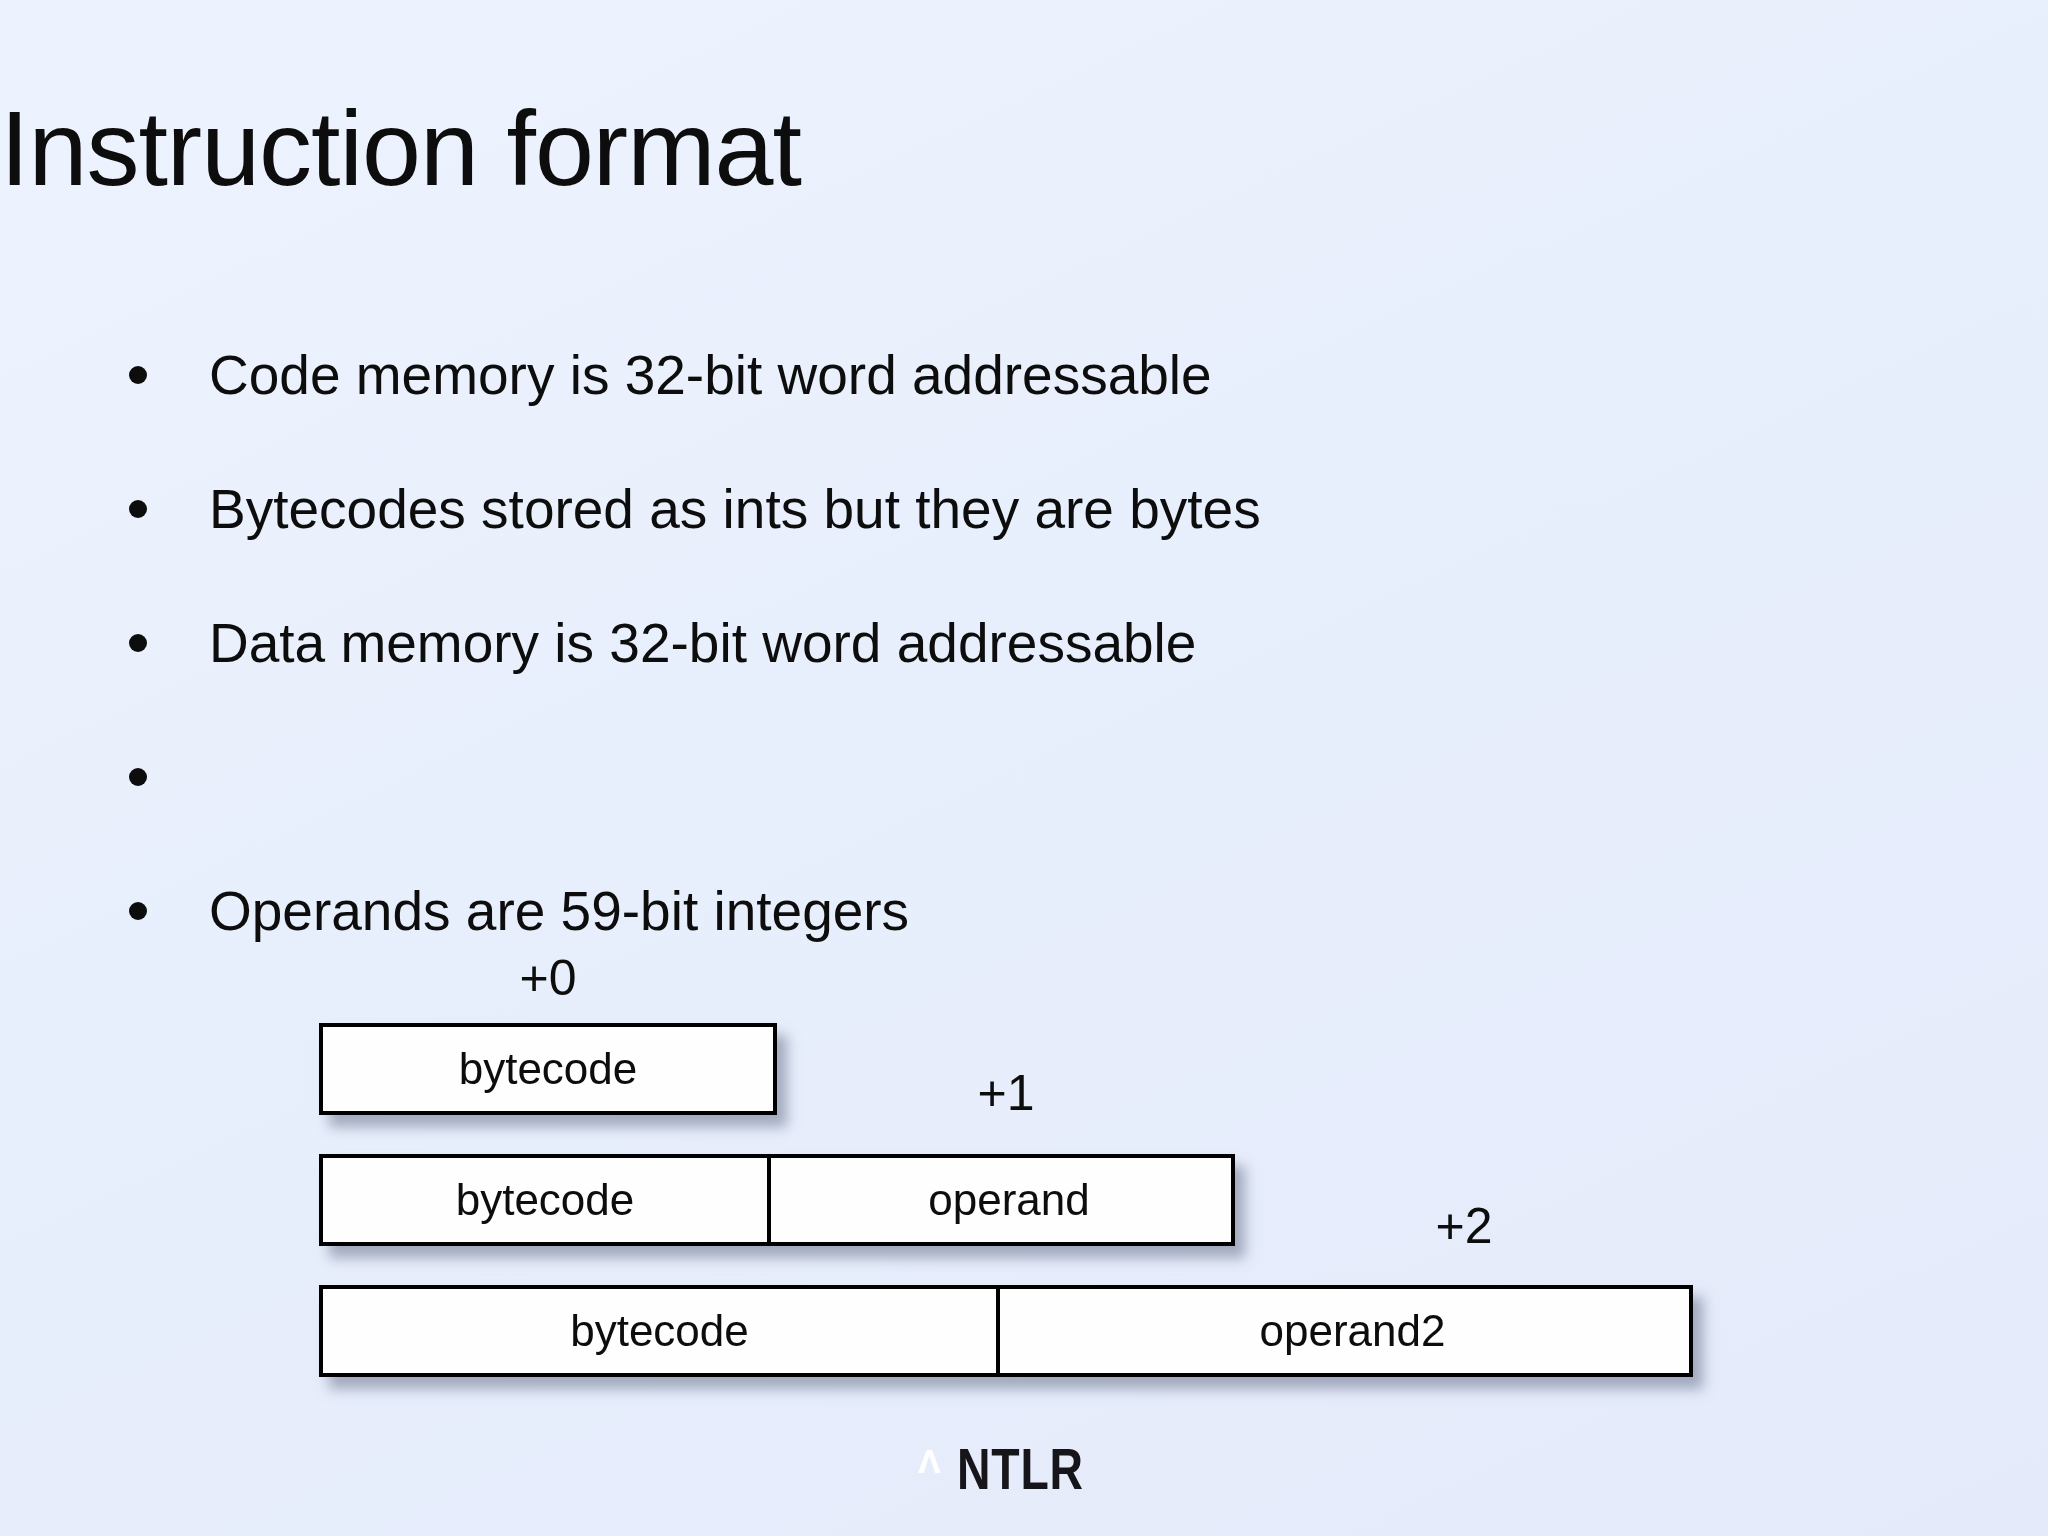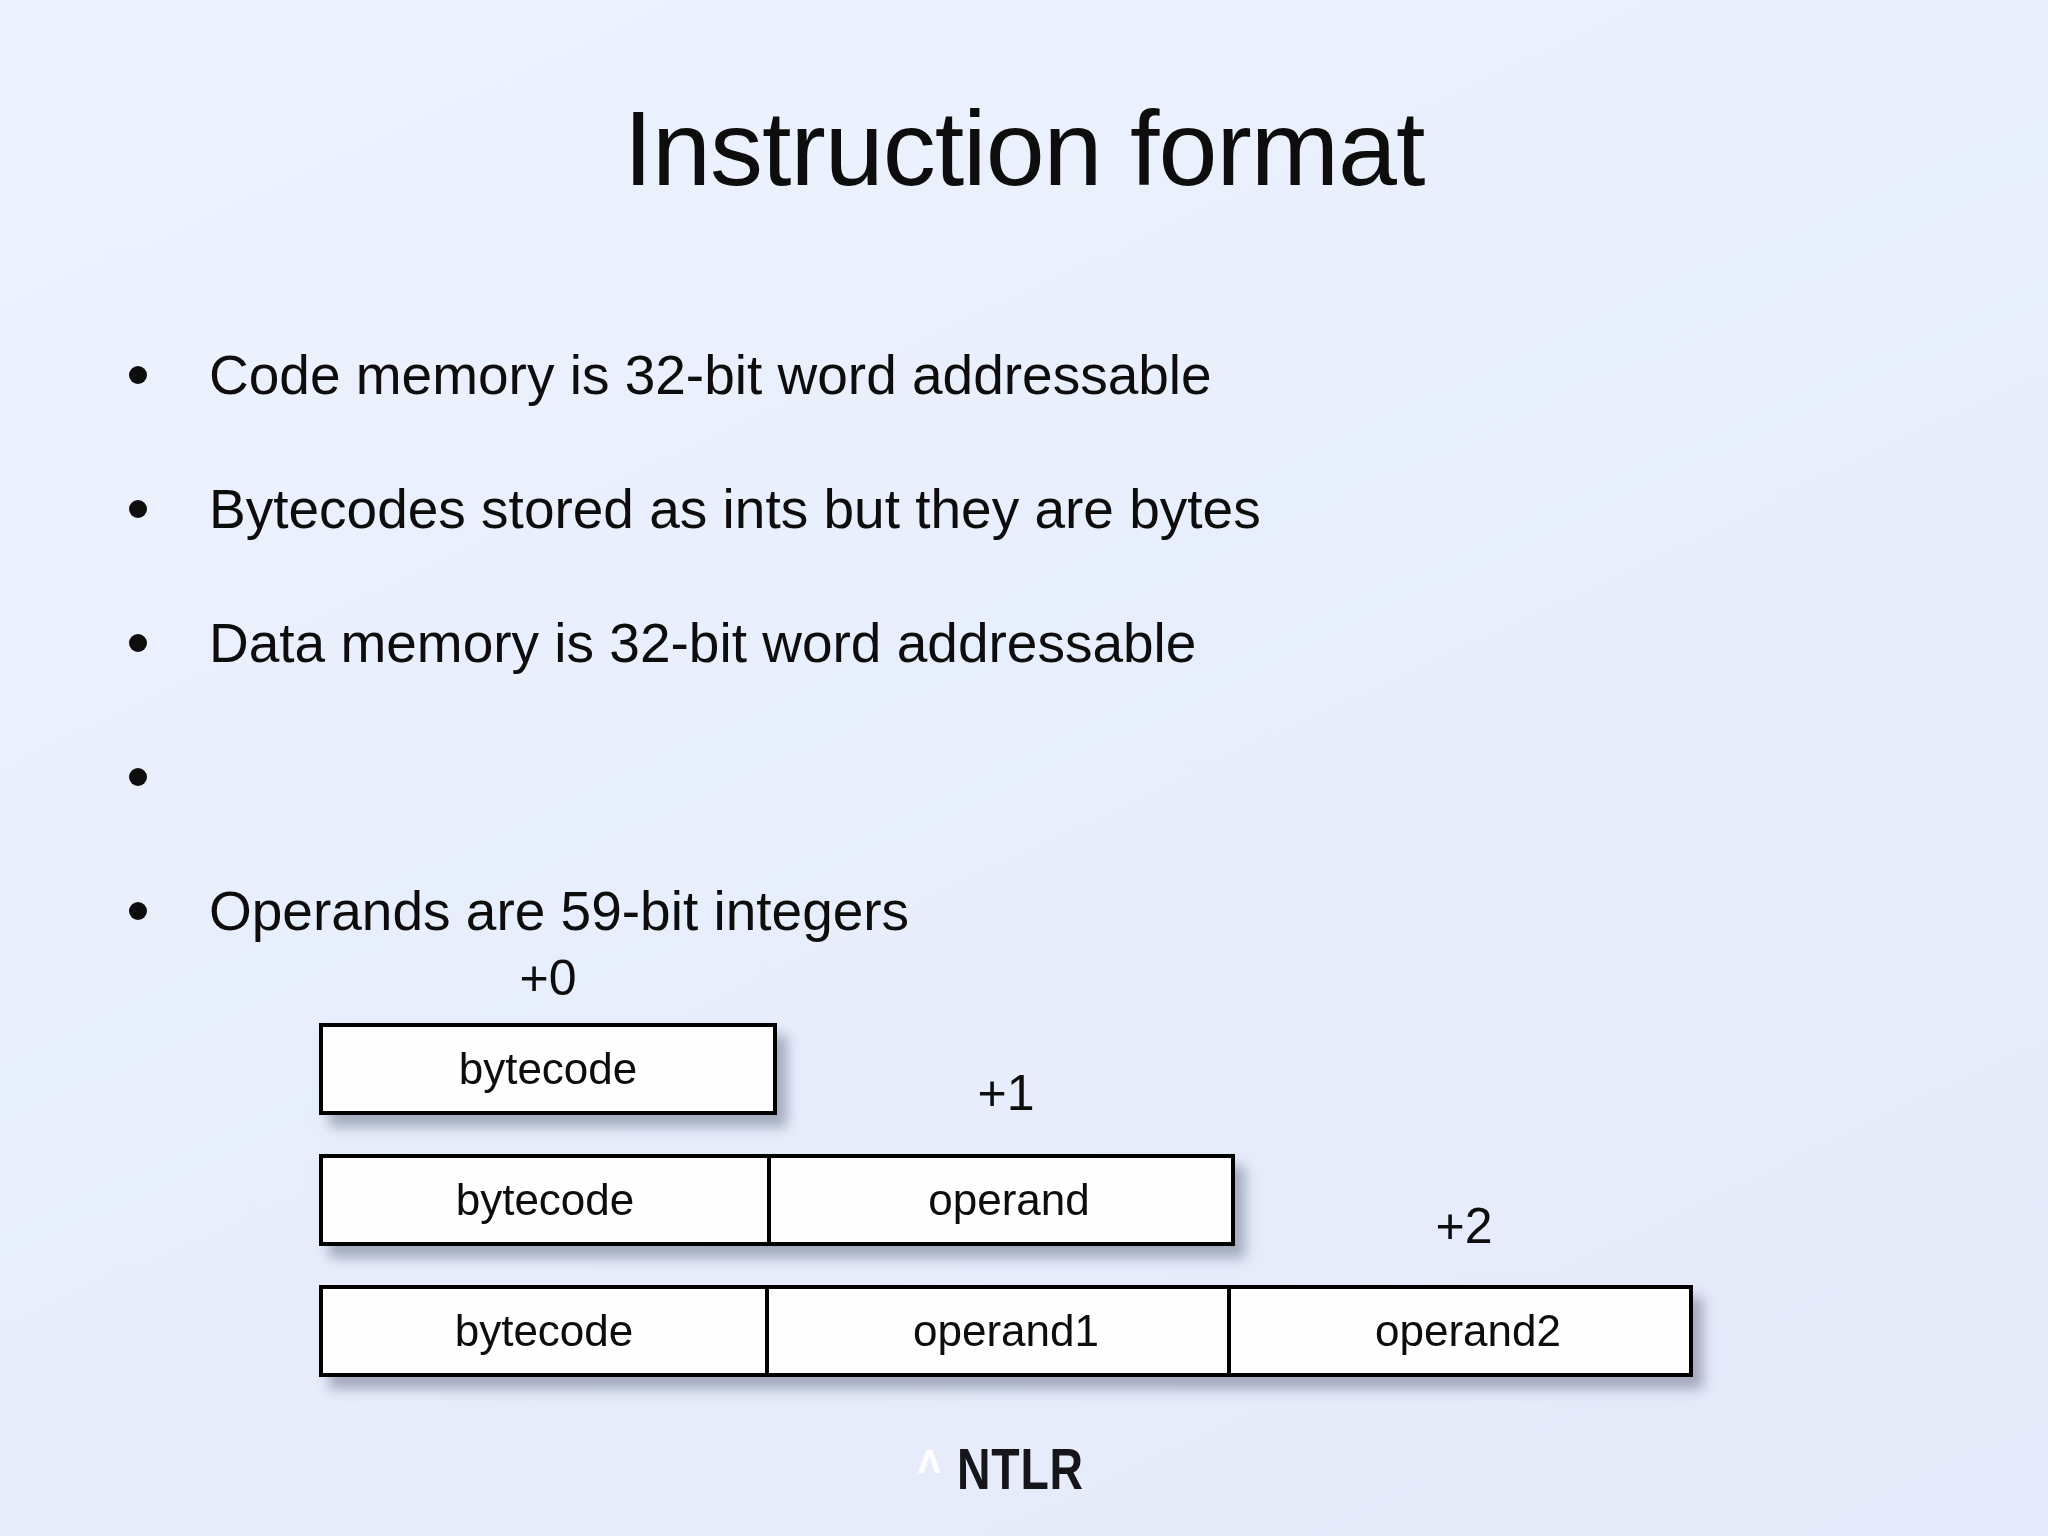--- a/index.html
+++ b/index.html
@@ -15,21 +15,20 @@
     background: linear-gradient(155deg, #edf3fe 0%, #e8effc 45%, #e5eafa 100%);
     font-family: "Liberation Sans", "DejaVu Sans", sans-serif;
     color: #0d0d0d;
   }
   .title {
     position: absolute;
     top: 88px;
     left: 0;
     width: 100%;
     margin: 0;
-    text-align: center;
     font-size: 106px;
     font-weight: 400;
     letter-spacing: -1px;
     color: #0d0d0d;
   }
   .bullets {
     position: absolute;
     left: 121px;
     top: 308px;
     margin: 0;
@@ -166,23 +165,20 @@
       <div class="mem-cell">
         <span class="mem-cell-label">operand</span>
       </div>
     </div>
 
     <div class="mem-row row-2">
       <div class="mem-cell">
         <span class="mem-cell-label">bytecode</span>
       </div>
       <div class="mem-cell">
-        <span class="mem-cell-label">operand1</span>
-      </div>
-      <div class="mem-cell">
         <span class="mem-cell-label">operand2</span>
       </div>
     </div>
 
   </div>
 
   <div class="footer-logo">
     <span class="logo-caret">Λ</span>
     <span class="logo-text">NTLR</span>
   </div>

